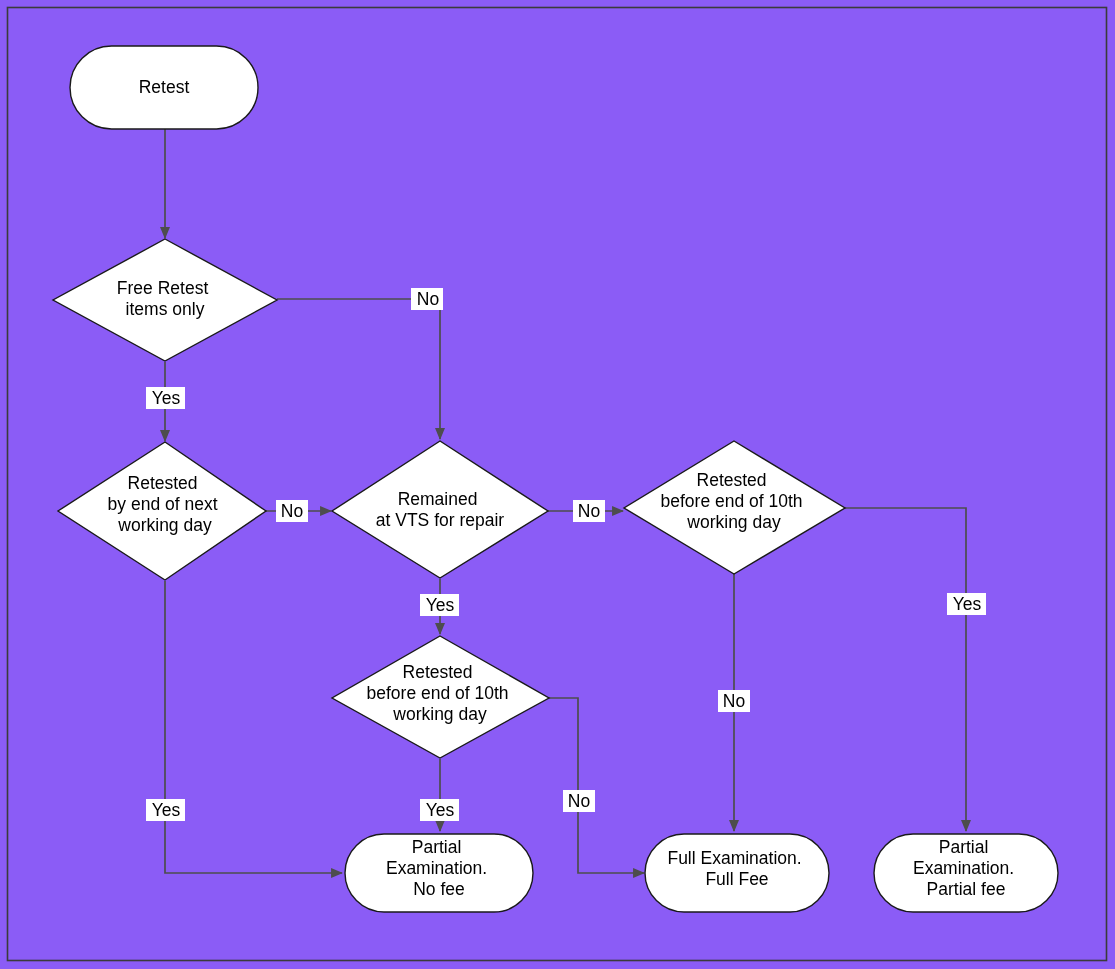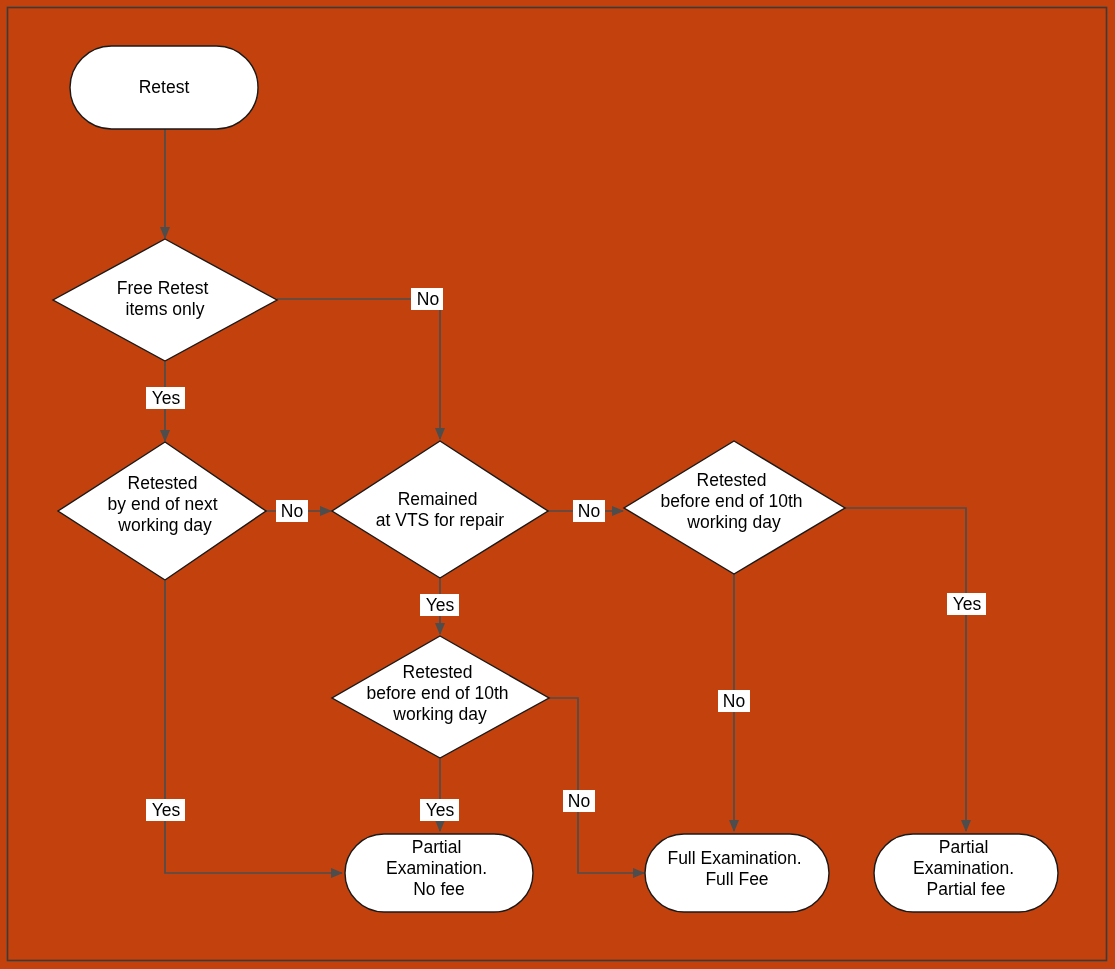--- a/index.html
+++ b/index.html
@@ -6,21 +6,21 @@
   html, body {
     margin: 0;
     padding: 0;
     background: #ffffff;
     font-family: "Liberation Sans", sans-serif;
   }
   #canvas {
     position: relative;
     width: 1115px;
     height: 969px;
-    background: #c2410c;
+    background: #8b5cf6;
     overflow: hidden;
   }
   svg#flow {
     display: block;
     width: 1115px;
     height: 969px;
   }
   .shape-stroke {
     fill: #ffffff;
     stroke: #1a1a1a;

